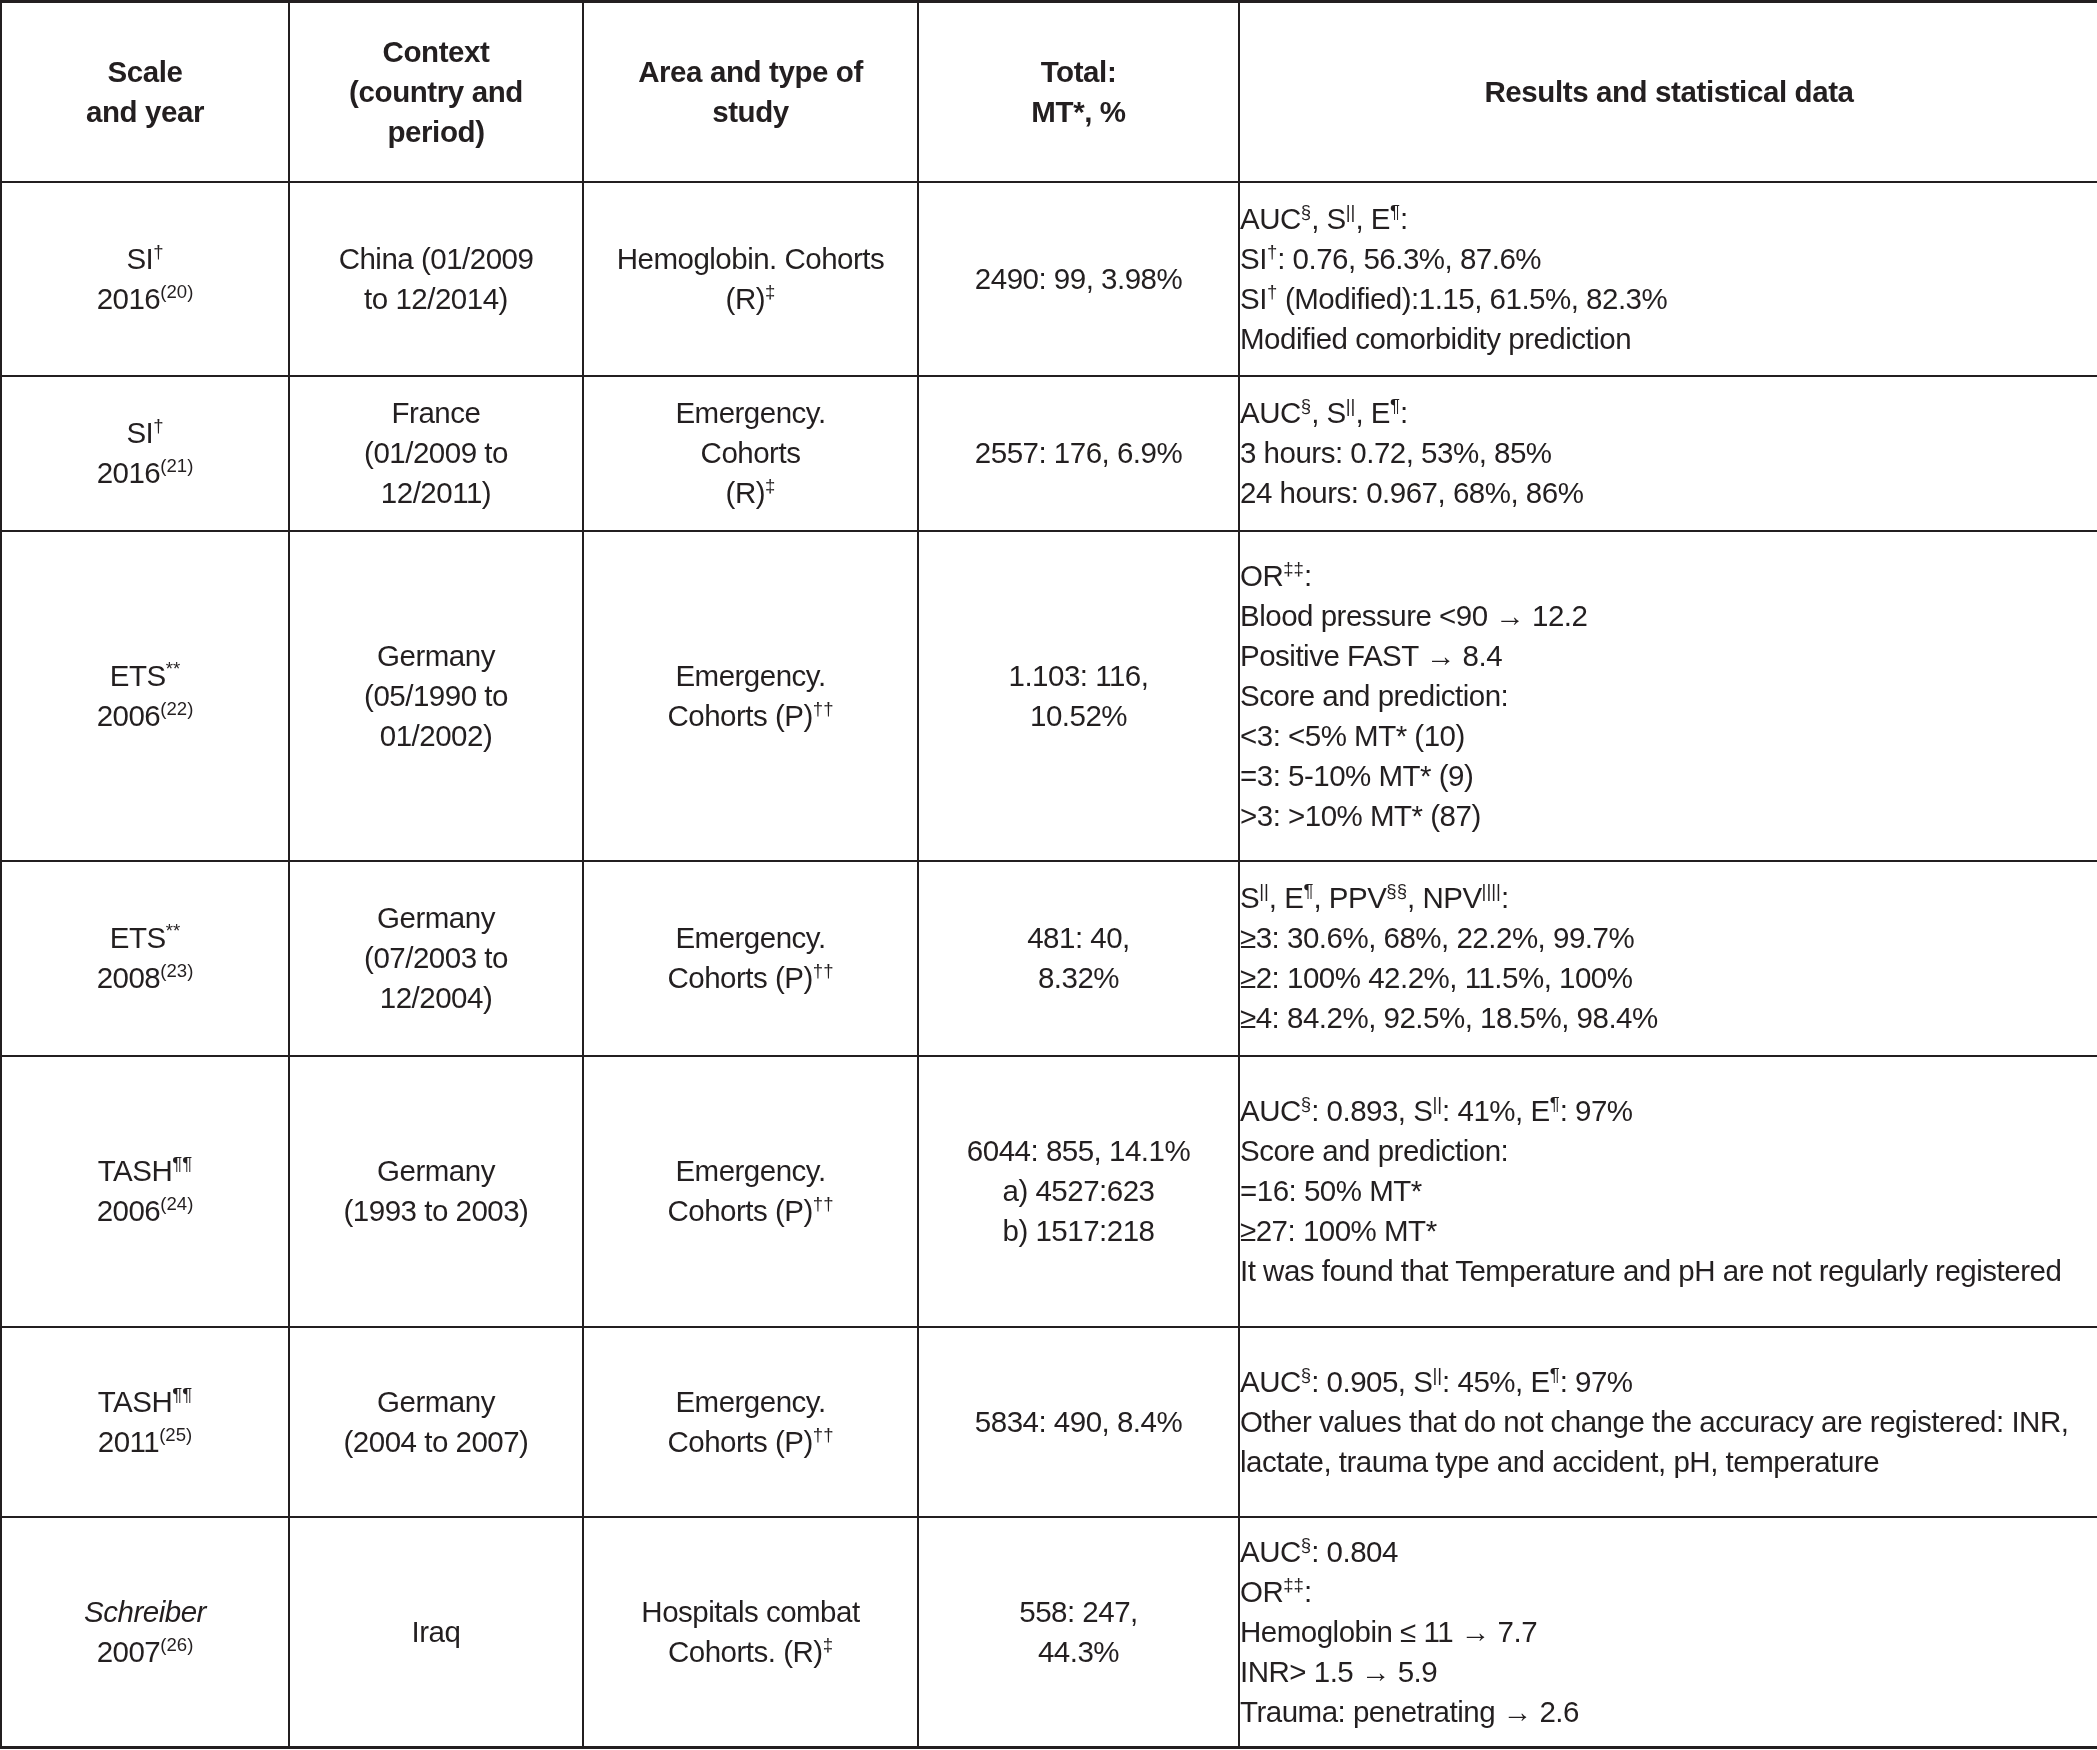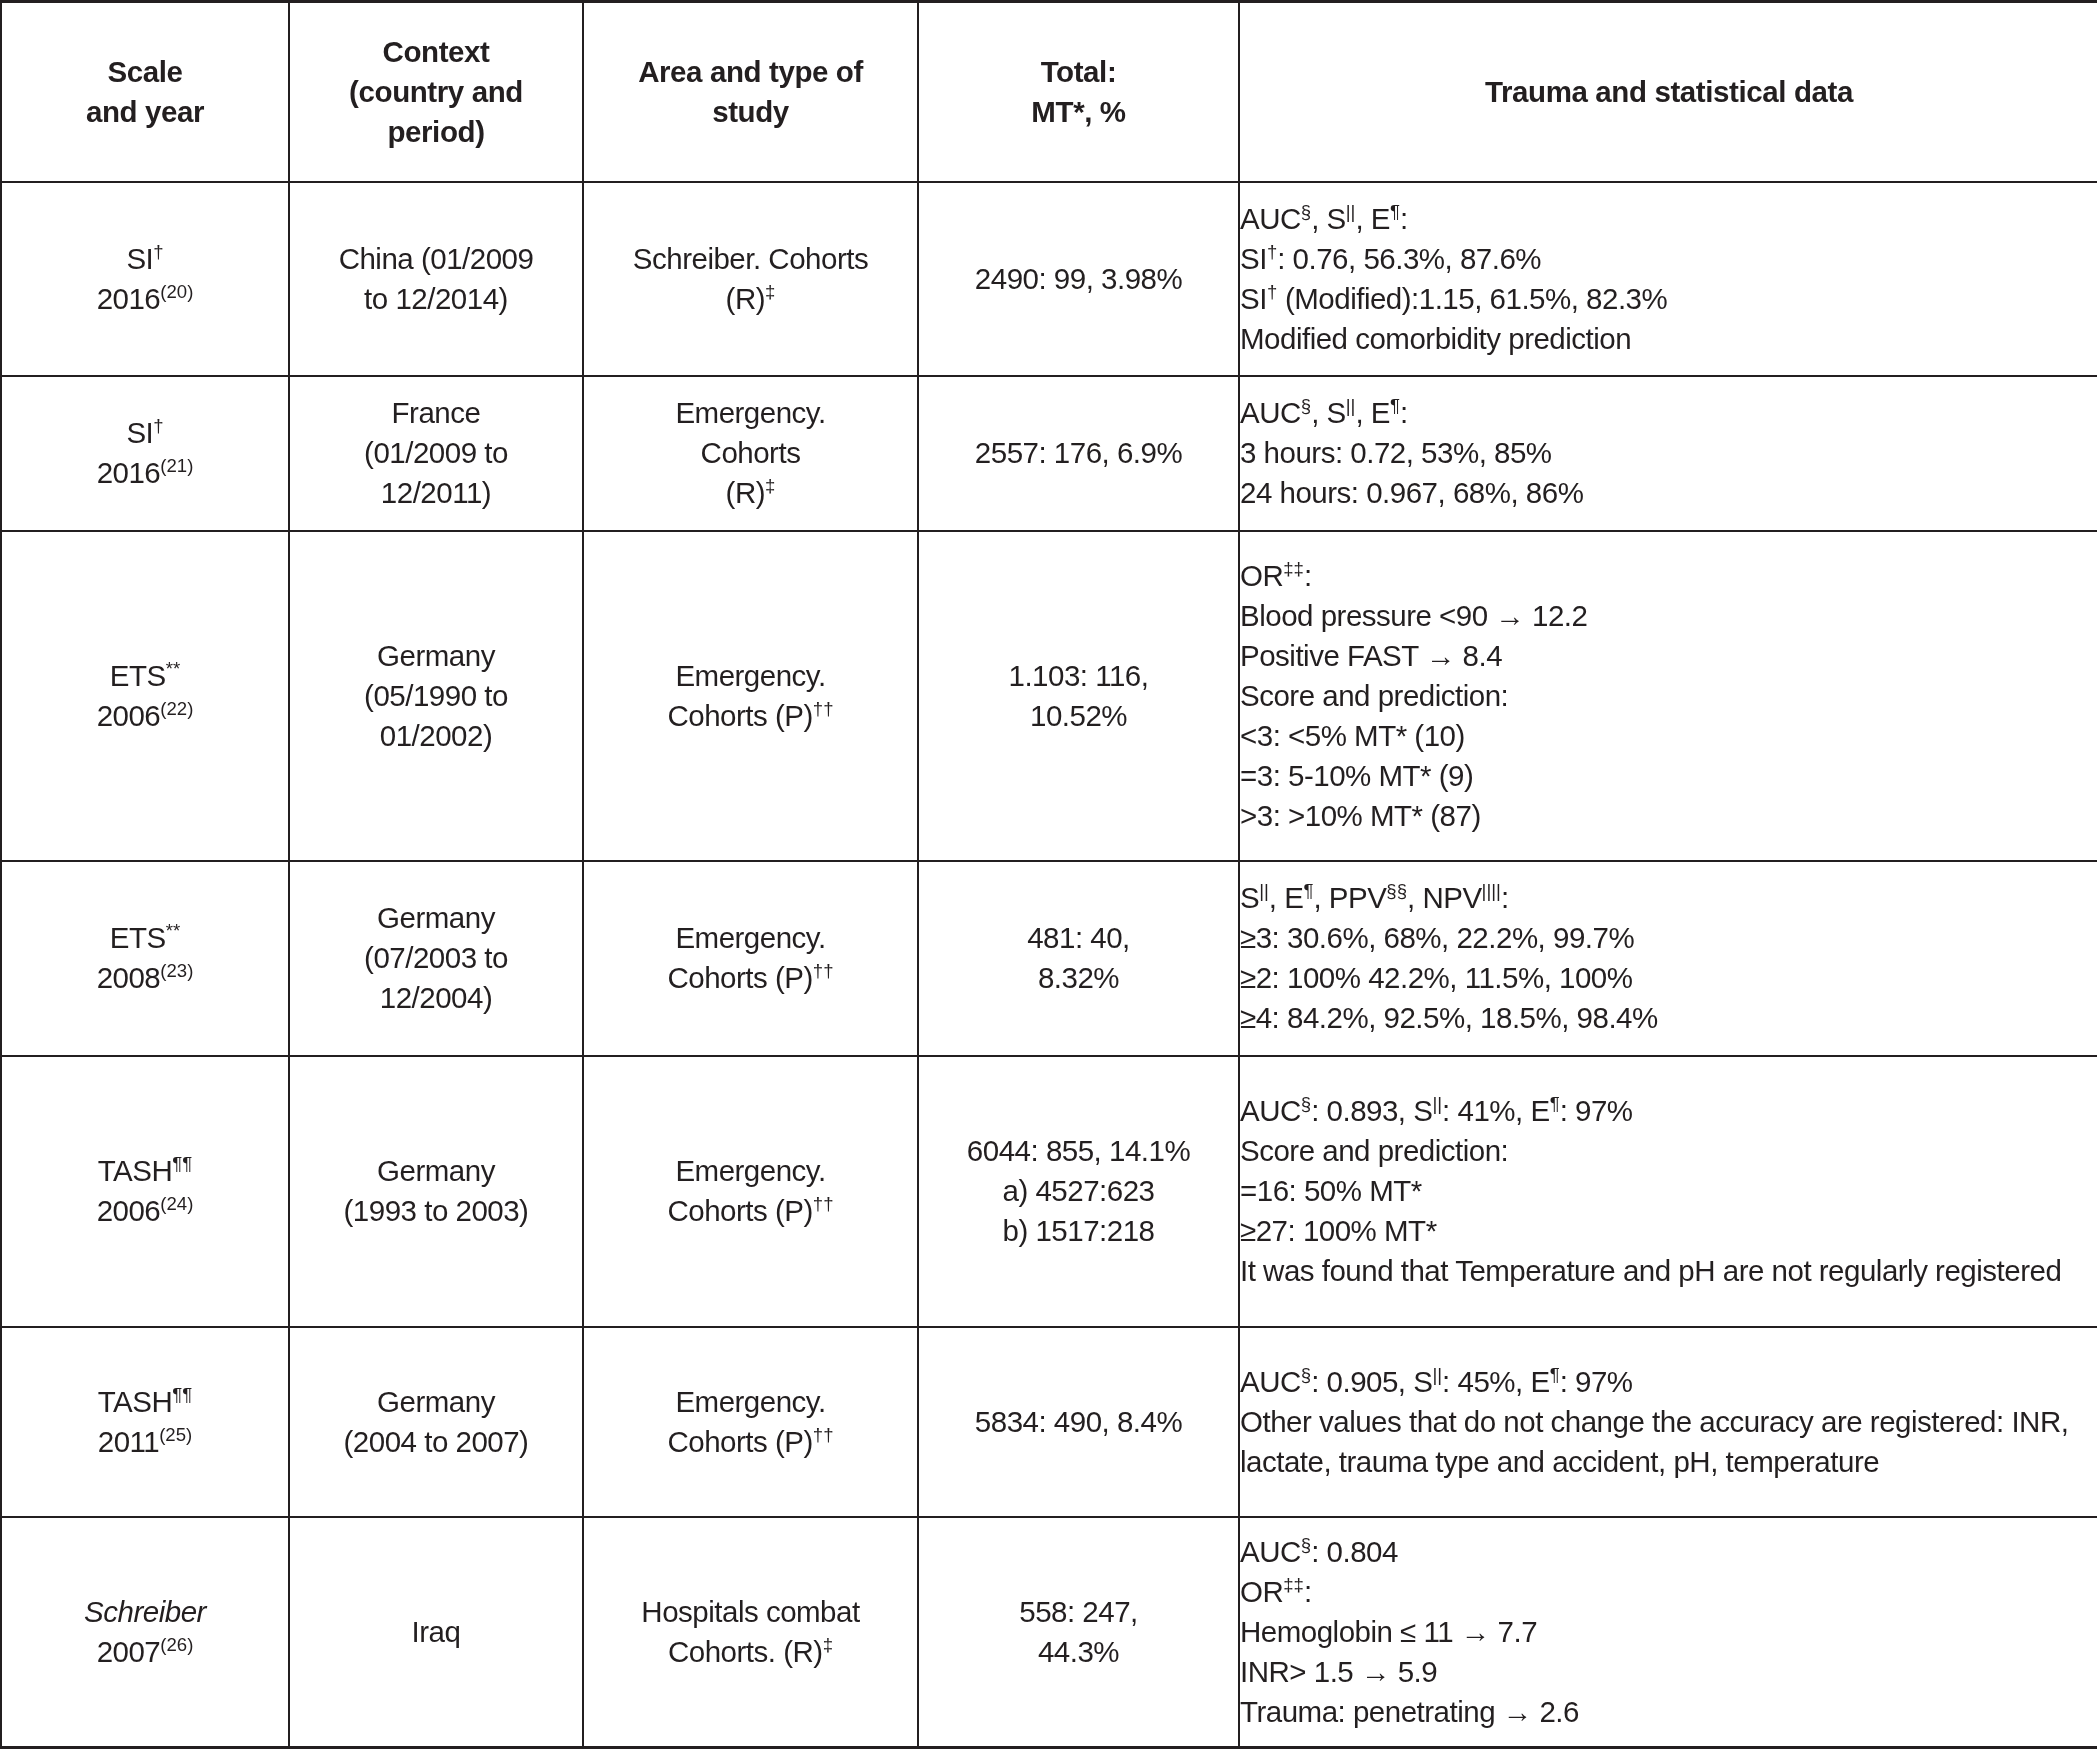--- a/index.html
+++ b/index.html
@@ -78,36 +78,36 @@
       </th>
       <th>
         <span class="line">Area and type of</span>
         <span class="line">study</span>
       </th>
       <th>
         <span class="line">Total:</span>
         <span class="line">MT*, %</span>
       </th>
       <th>
-        <span class="line">Trauma and statistical data</span>
+        <span class="line">Results and statistical data</span>
       </th>
     </tr>
   </thead>
   <tbody id="table-body">
       <tr style="height: 194px;">
         <td class="center">
           <span class="line"><span>SI</span><sup>†</sup></span>
           <span class="line"><span>2016</span><sup>(20)</sup></span>
         </td>
         <td class="center">
           <span class="line">China (01/2009</span>
           <span class="line">to 12/2014)</span>
         </td>
         <td class="center">
-          <span class="line"><span>Schreiber. Cohorts</span><sup></sup></span>
+          <span class="line"><span>Hemoglobin. Cohorts</span><sup></sup></span>
           <span class="line"><span>(R)</span><sup>‡</sup></span>
         </td>
         <td class="center">
           <span class="line">2490: 99, 3.98%</span>
         </td>
         <td class="results">
           <span class="line"><span>AUC</span><sup>§</sup><span>, S</span><sup>||</sup><span>, E</span><sup>¶</sup><span>:</span></span>
           <span class="line"><span>SI</span><sup>†</sup><span>: 0.76, 56.3%, 87.6%</span></span>
           <span class="line"><span>SI</span><sup>†</sup><span> (Modified):1.15, 61.5%, 82.3%</span></span>
           <span class="line"><span>Modified comorbidity prediction</span></span>

